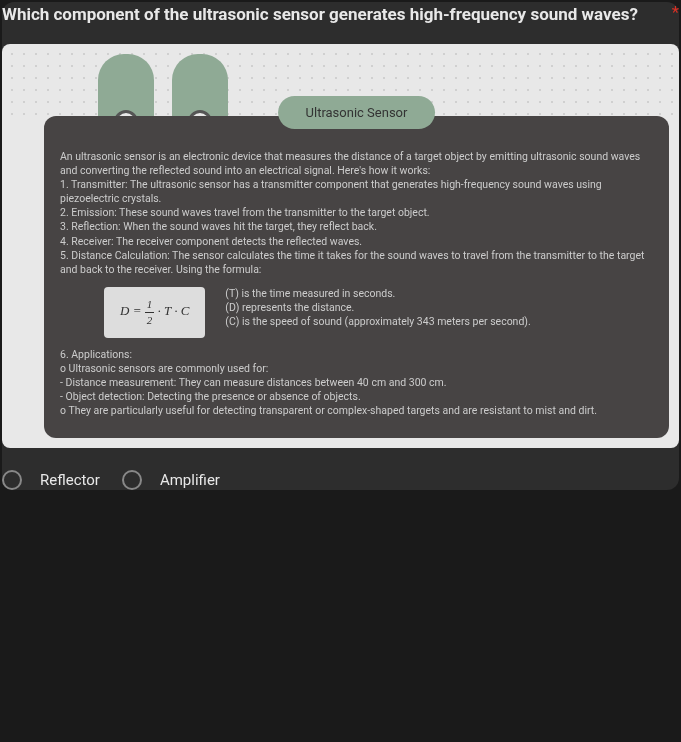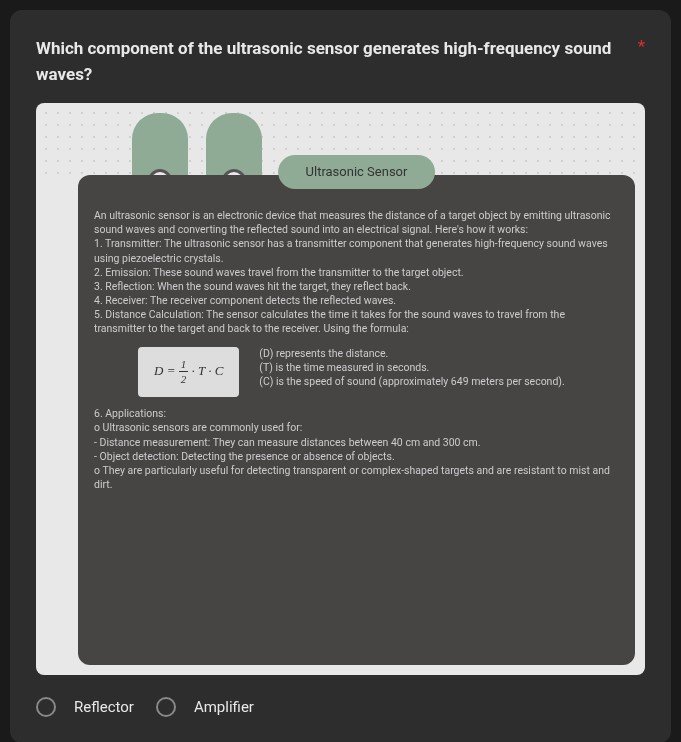--- a/index.html
+++ b/index.html
@@ -10,22 +10,21 @@
     body {
       background: #1a1a1a;
       font-family: 'Roboto', Arial, sans-serif;
       width: 681px;
       height: 742px;
       overflow: hidden;
     }
     .card {
       background: #2d2d2d;
       border-radius: 12px;
-      margin: 10px;
-      padding: 26px;
+      margin: 2px;
     }
     .question-header {
       display: flex;
       align-items: flex-start;
       margin-bottom: 16px;
     }
     .question-text {
       font-size: 17px;
       font-weight: 700;
       color: #e8e8e8;
@@ -36,21 +35,21 @@
       color: #d93025;
       font-size: 17px;
       margin-left: 10px;
     }
     .image-container {
       background: #e8e8e8;
       border-radius: 8px;
       overflow: hidden;
       margin-bottom: 22px;
       position: relative;
-      height: 572px;
+      height: 404px;
     }
     .dots-pattern {
       position: absolute;
       top: 0;
       left: 0;
       right: 0;
       height: 80px;
       background-image: radial-gradient(circle, #999 1px, transparent 1px);
       background-size: 12px 12px;
       background-position: 4px 4px;
@@ -194,23 +193,23 @@
         <div>2. Emission: These sound waves travel from the transmitter to the target object.</div>
         <div>3. Reflection: When the sound waves hit the target, they reflect back.</div>
         <div>4. Receiver: The receiver component detects the reflected waves.</div>
         <div>5. Distance Calculation: The sensor calculates the time it takes for the sound waves to travel from the transmitter to the target and back to the receiver. Using the formula:</div>
 
         <div class="formula-row">
           <div class="formula-box">
             <span>D</span><span> = </span><span class="frac"><span class="frac-top">1</span><span class="frac-bot">2</span></span><span> · T · C</span>
           </div>
           <div class="formula-legend">
+            <div>(T) is the time measured in seconds.</div>
             <div>(D) represents the distance.</div>
-            <div>(T) is the time measured in seconds.</div>
-            <div>(C) is the speed of sound (approximately 649 meters per second).</div>
+            <div>(C) is the speed of sound (approximately 343 meters per second).</div>
           </div>
         </div>
 
         <div>6. Applications:</div>
         <div>o Ultrasonic sensors are commonly used for:</div>
         <div>- Distance measurement: They can measure distances between 40 cm and 300 cm.</div>
         <div>- Object detection: Detecting the presence or absence of objects.</div>
         <div>o They are particularly useful for detecting transparent or complex-shaped targets and are resistant to mist and dirt.</div>
       </div>
     </div>

